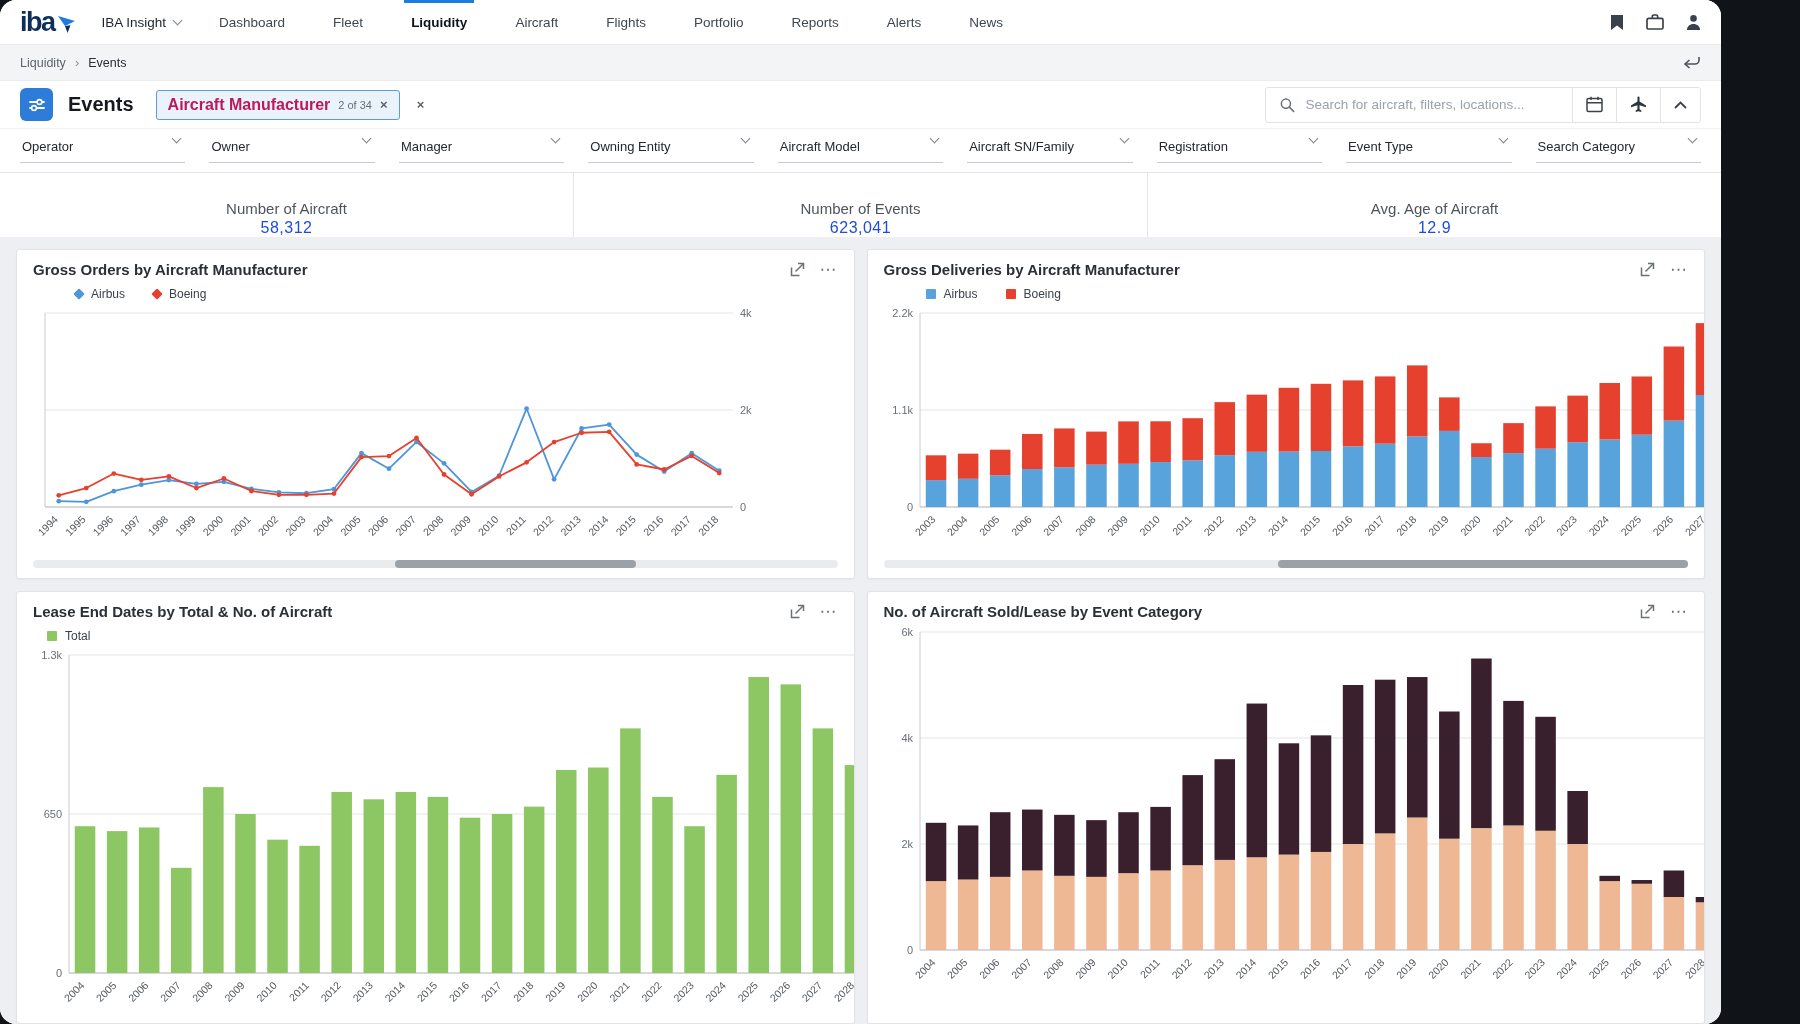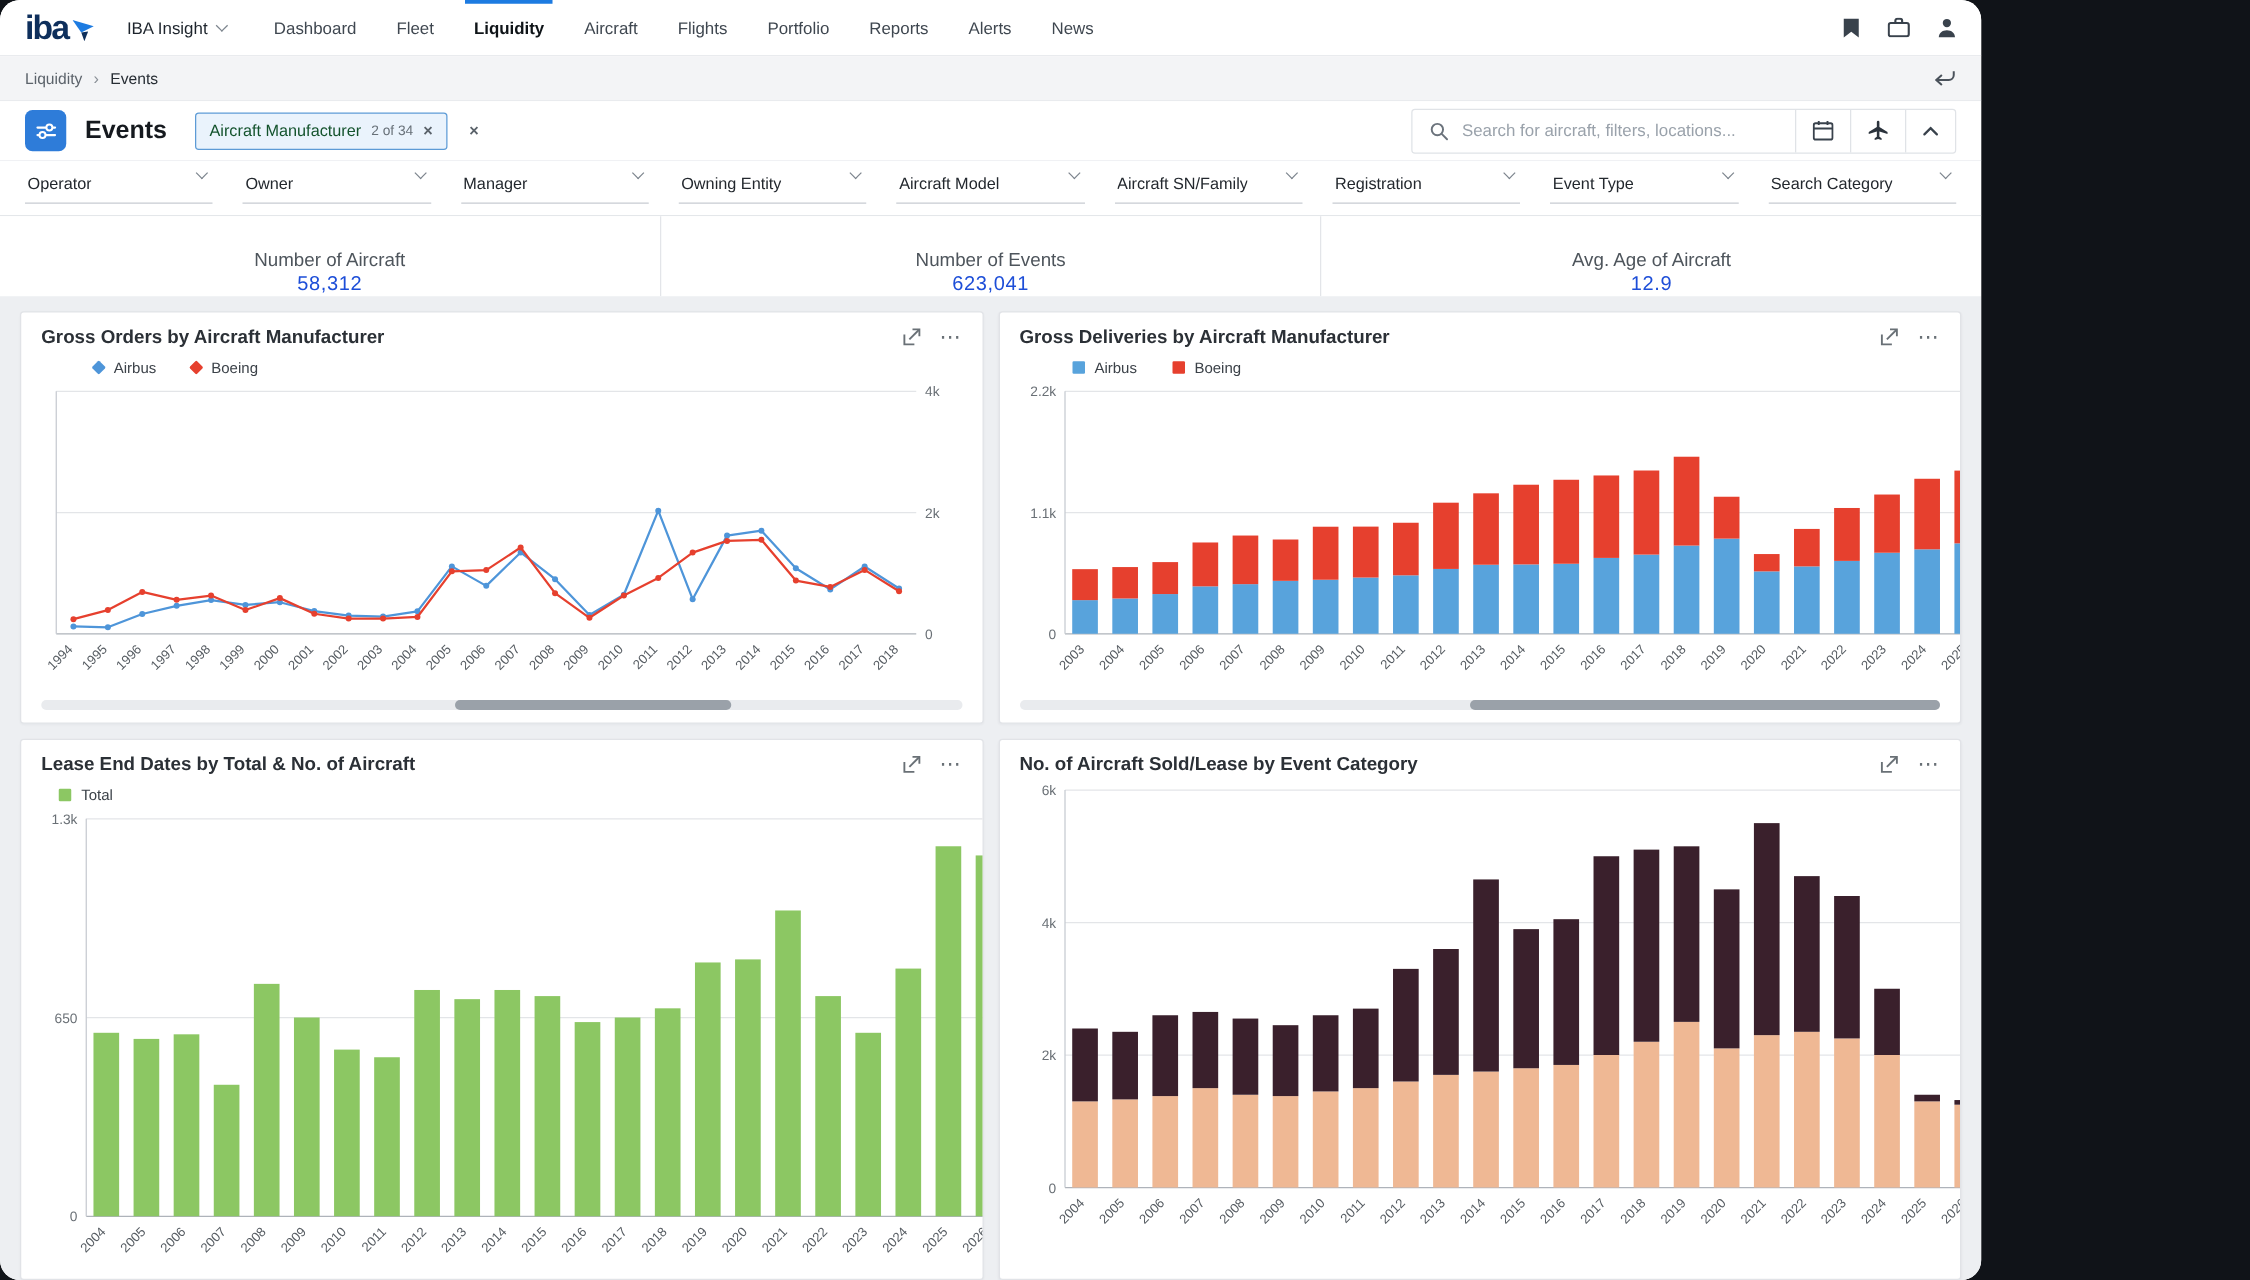--- a/index.html
+++ b/index.html
@@ -1,44 +1,44 @@
 <!DOCTYPE html>
 <html><head>
 <meta charset="utf-8">
 <style>
   *{box-sizing:border-box;margin:0;padding:0}
   html,body{background:#101318}
   body{font-family:"Liberation Sans",sans-serif}
-  .screen{width:1585px;height:1024px;background:#fff;border-radius:16px;overflow:hidden;display:flex;flex-direction:column;position:relative}
+  .screen{width:1721px;height:1024px;background:#fff;border-radius:16px;overflow:hidden;display:flex;flex-direction:column;position:relative}
 
   
   .navbar{height:45px;flex:0 0 45px;display:flex;align-items:center;padding:0 20px;border-bottom:1px solid #e9ebee;background:#fff}
   .logo{display:flex;align-items:flex-end;gap:3px;cursor:pointer}
   .logo-text{font-size:27px;font-weight:bold;color:#0e2f5c;letter-spacing:-1.5px;line-height:.9}
   .product{display:flex;align-items:center;gap:8px;margin-left:26px;font-size:13.5px;font-weight:normal;color:#1d242c;cursor:pointer}
   .chev{width:7px;height:7px;border-right:1.6px solid #7c848d;border-bottom:1.6px solid #7c848d;transform:rotate(45deg);margin-top:-4px;flex:0 0 auto}
-  .nav-items{display:flex;height:45px;margin-left:38px;gap:32px}
+  .nav-items{display:flex;height:45px;margin-left:38px;gap:48px}
   .nav-item{display:flex;align-items:center;height:100%;font-size:13.5px;color:#3f4750;cursor:pointer;position:relative;text-decoration:none}
   .nav-item.active{color:#0f1418;font-weight:bold}
   .nav-item.active::before{content:"";position:absolute;top:0;left:-7px;right:-7px;height:3px;background:#1d7be1}
   .nav-right{margin-left:auto;display:flex;align-items:center;gap:22px}
   .icon-btn{background:none;border:none;cursor:pointer;display:flex;align-items:center;justify-content:center;padding:0;color:#444c55}
 
   
   .breadcrumb{height:36px;flex:0 0 36px;background:#f3f4f6;display:flex;align-items:center;padding:0 20px;font-size:12.5px;color:#5c636b;border-bottom:1px solid #e9ebee}
   .breadcrumb .sep{margin:0 9px;color:#8a9097;font-size:13px}
   .breadcrumb .current{color:#272d34}
   .back-btn{margin-left:auto}
 
   
   .sheet-header{height:48px;flex:0 0 48px;display:flex;align-items:center;padding:0 20px;background:#fff;border-bottom:1px solid #f0f1f4}
   .filter-toggle{width:33px;height:33px;border-radius:6px;background:#2e7cd9;border:none;display:flex;align-items:center;justify-content:center;cursor:pointer;flex:0 0 auto}
   .sheet-title{font-size:20px;font-weight:bold;color:#15191e;margin-left:15px}
   .chip{display:flex;align-items:center;gap:8px;height:30px;padding:0 11px;background:#eaf3fc;border:1px solid #5d9bd6;border-radius:3px;margin-left:22px;cursor:pointer}
-  .chip-field{font-size:13px;color:#14532d;font-weight:normal}
+  .chip-field{font-size:16px;color:#be185d;font-weight:bold}
   .chip-count{font-size:11px;color:#677078}
   .x-btn{font-size:13px;color:#5a626a;background:none;border:none;cursor:pointer;line-height:1;font-weight:bold}
   .clear-x{margin-left:10px;width:22px;height:22px;border-radius:50%;display:flex;align-items:center;justify-content:center}
   .header-right{margin-left:auto;display:flex;align-items:center;height:36px;border:1px solid #e0e3e7;border-radius:3px;background:#fff}
   .search-wrap{display:flex;align-items:center;gap:11px;padding:0 14px;width:306px}
   .search-wrap input{border:none;outline:none;font-size:13.5px;color:#333;width:100%;background:transparent;font-family:"Liberation Sans",sans-serif}
   .search-wrap input::placeholder{color:#9aa2ab}
   .hr-btn{width:44px;height:100%;display:flex;align-items:center;justify-content:center;border:none;border-left:1px solid #e0e3e7;background:none;cursor:pointer}
 
   

